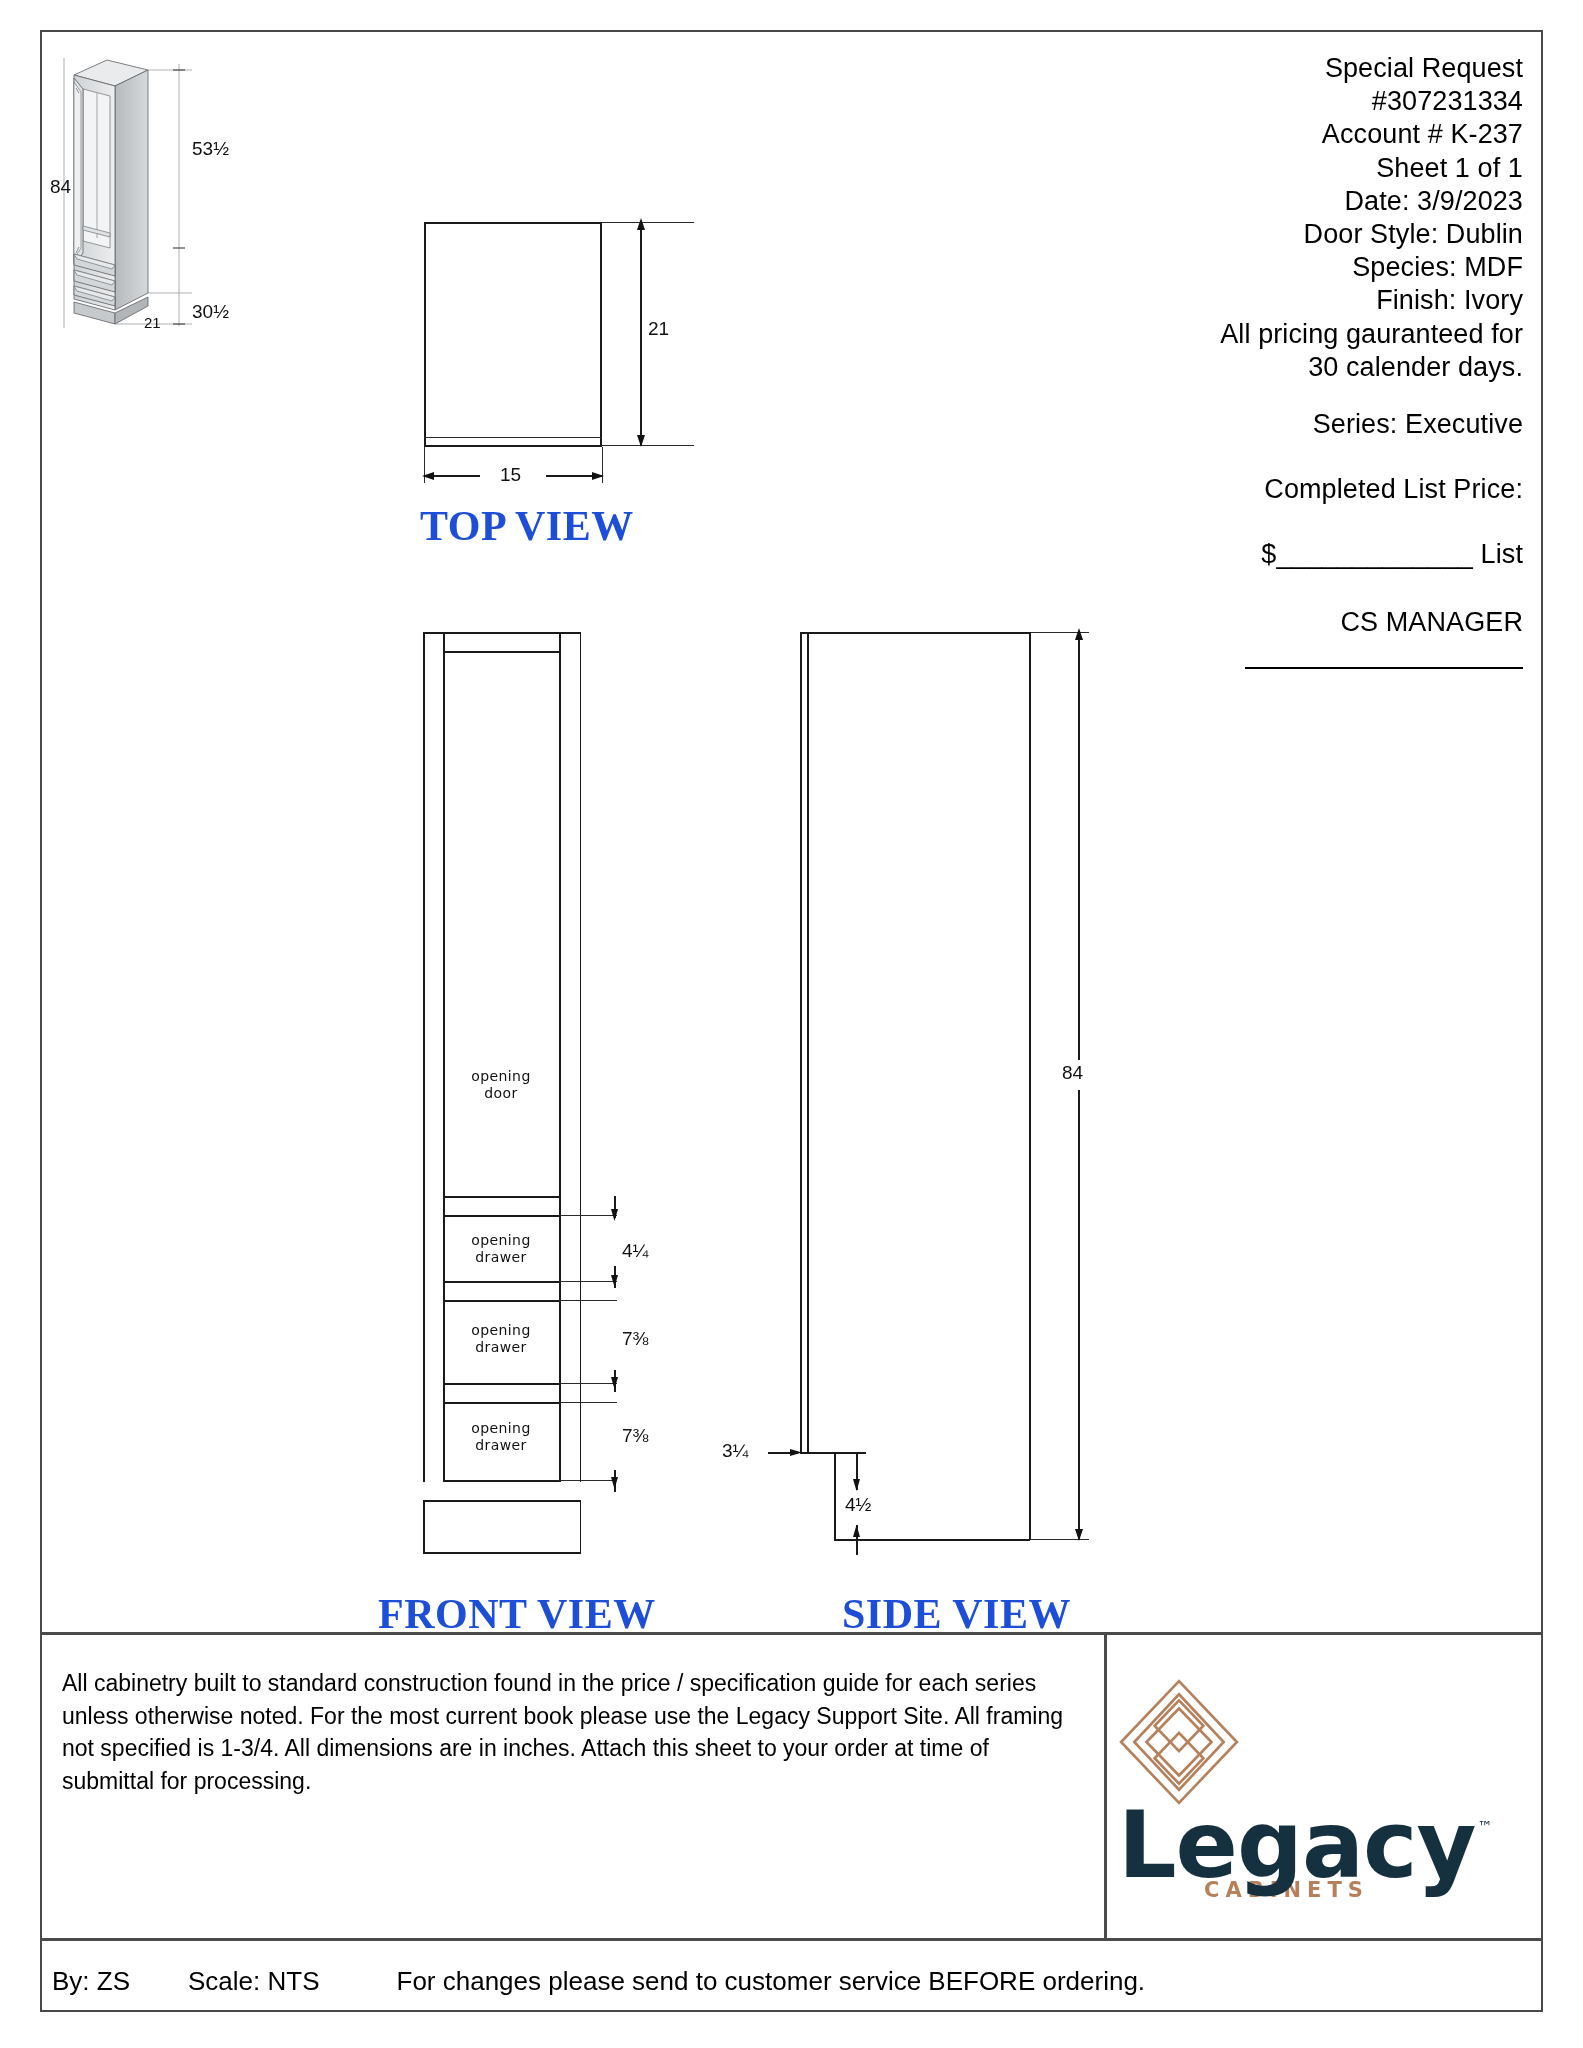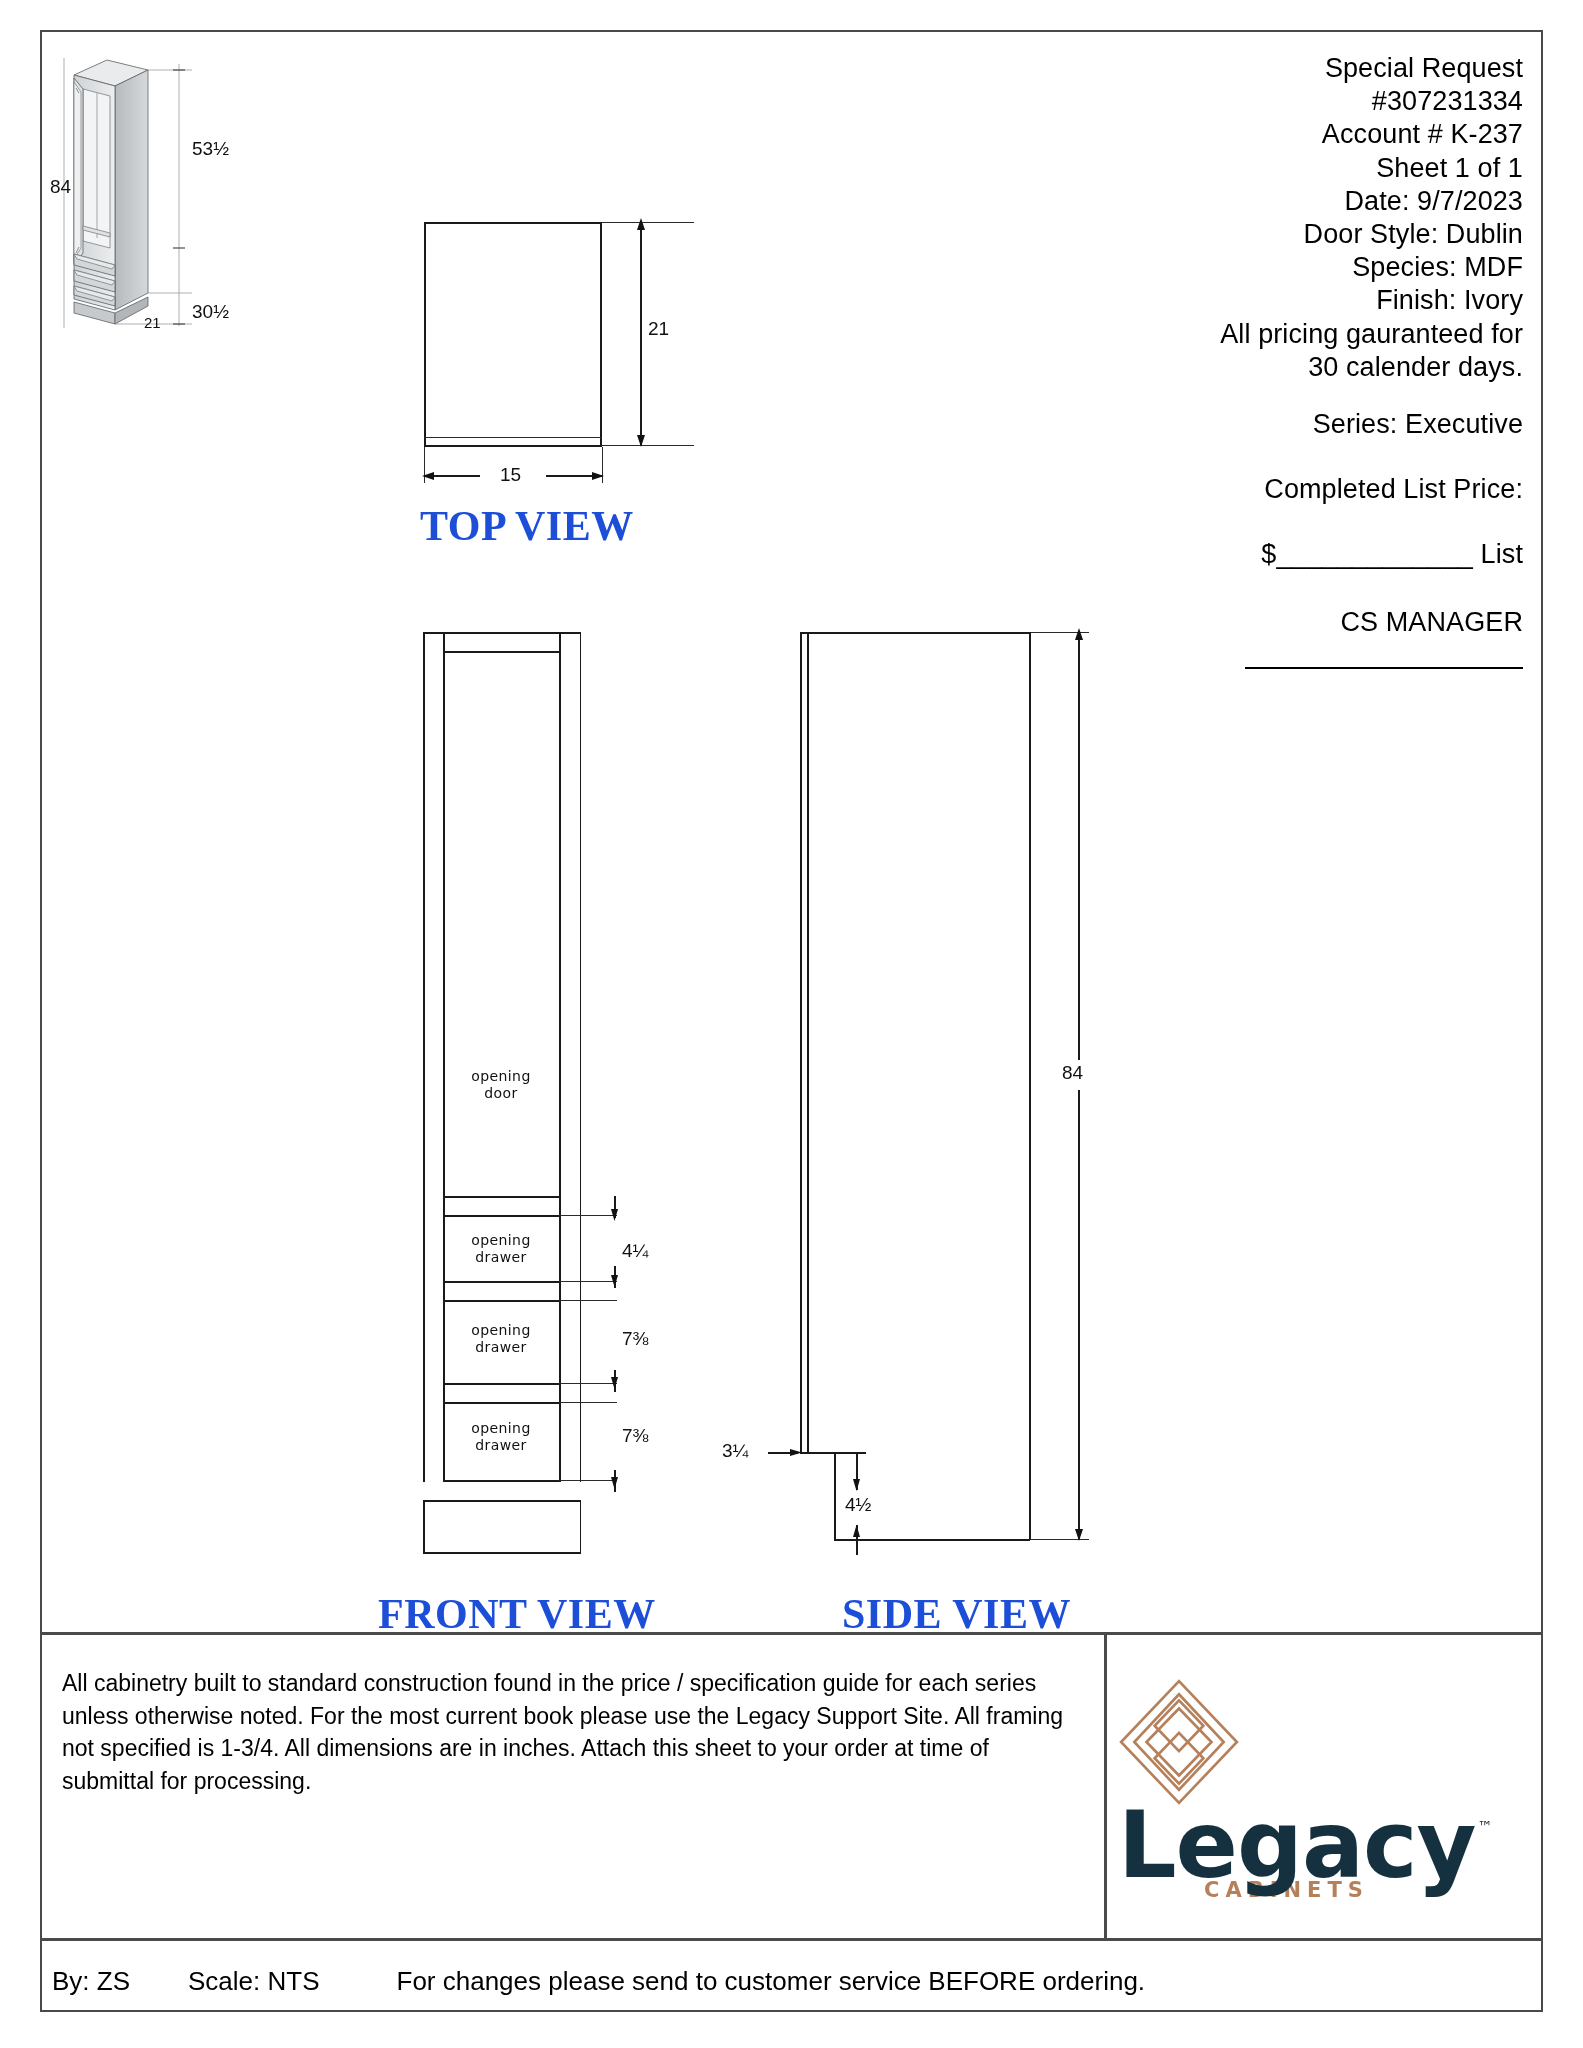--- a/index.html
+++ b/index.html
@@ -193,21 +193,21 @@
   <div class="frame-outer"></div>
   <div class="frame-inner-divider"></div>
   <div class="frame-footer-divider"></div>
   <div class="frame-vert-divider"></div>
 
   <div class="header-block">
     <div class="hline">Special Request</div>
     <div class="hline">#307231334</div>
     <div class="hline">Account # K-237</div>
     <div class="hline">Sheet 1 of 1</div>
-    <div class="hline">Date: 9/7/2023</div>
+    <div class="hline">Date: 3/9/2023</div>
     <div class="hline">Door Style: Dublin</div>
     <div class="hline">Species: MDF</div>
     <div class="hline">Finish: Ivory</div>
     <div class="hline">All pricing gauranteed for</div>
     <div class="hline">30 calender days.</div>
     <div class="header-series">Series: Executive</div>
     <div class="header-price">Completed List Price:</div>
     <div class="header-dollar">$_____________ List</div>
     <div class="header-csm">CS MANAGER</div>
     <div class="sig-line"></div>

